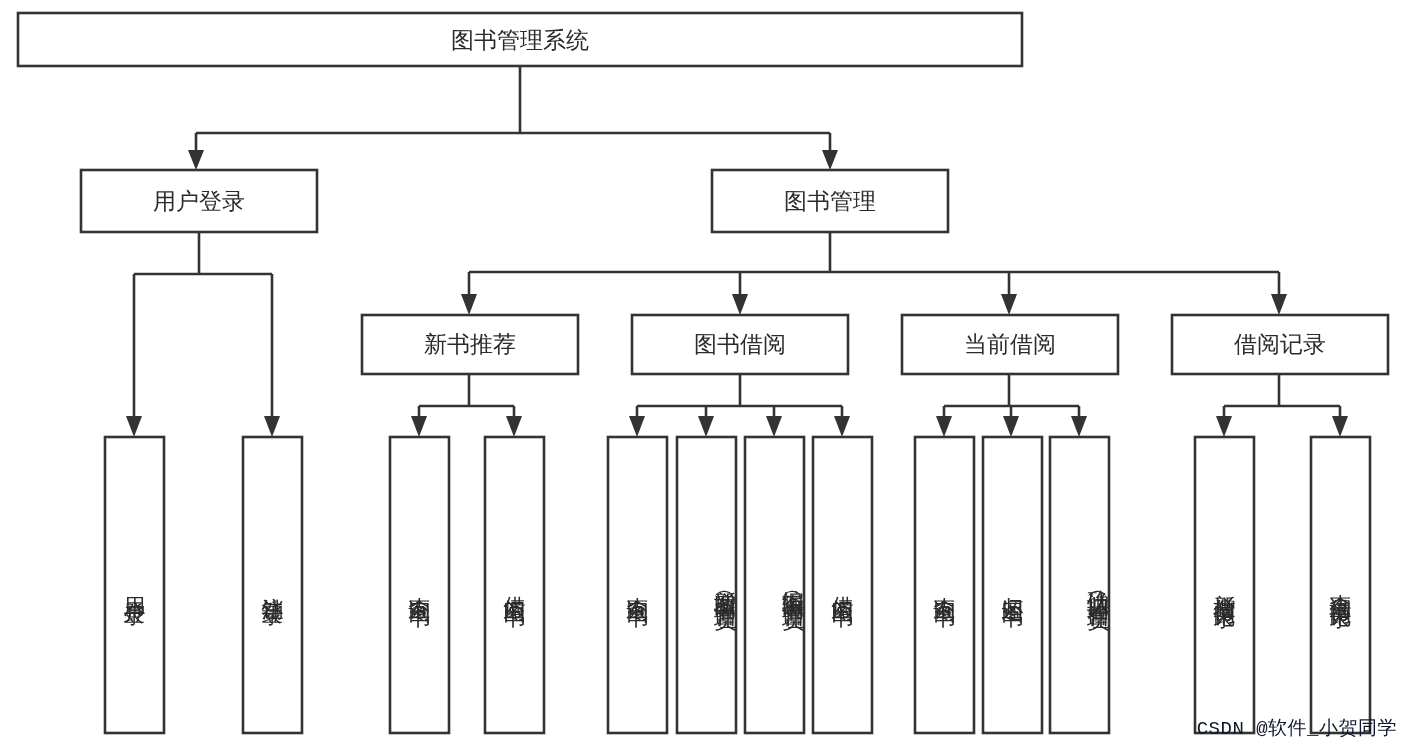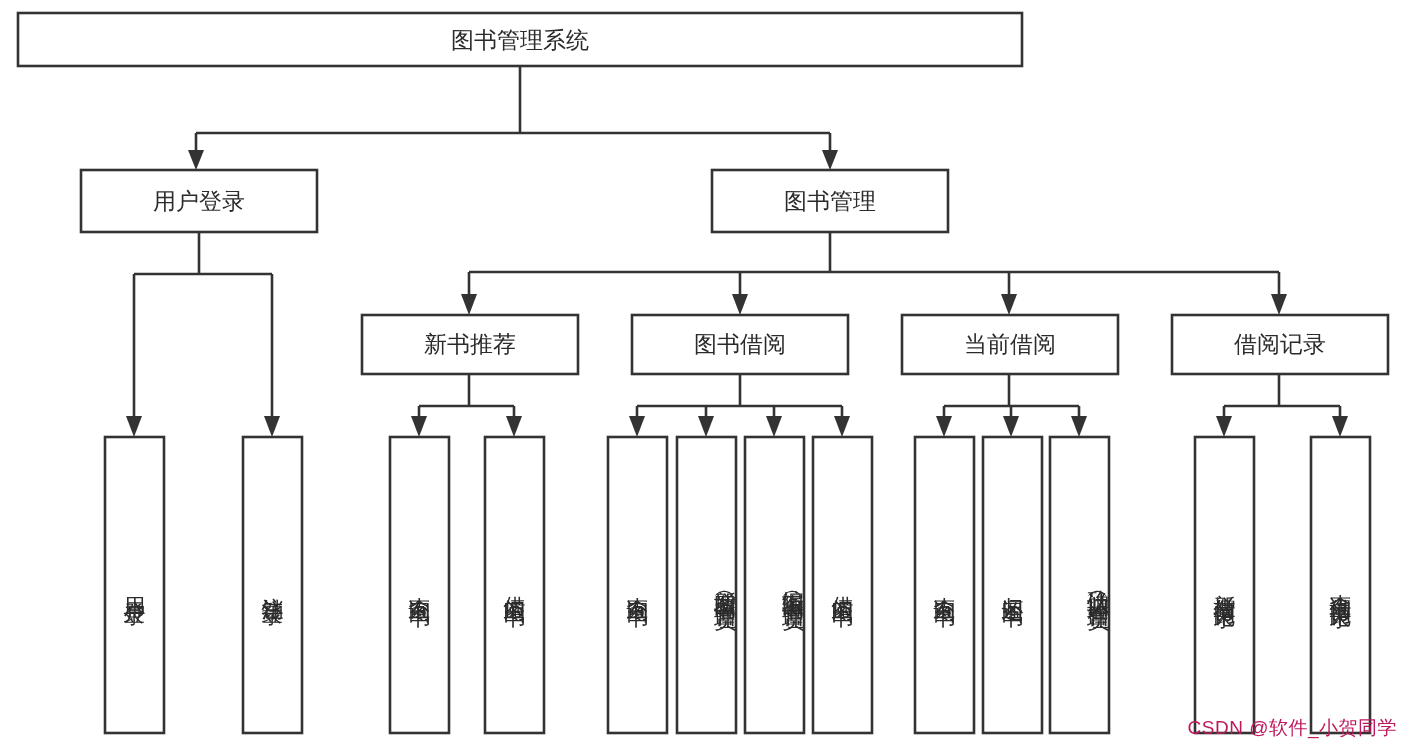--- a/index.html
+++ b/index.html
@@ -61,23 +61,23 @@
     letter-spacing: 3px;
     color: #2b2b2b;
     white-space: nowrap;
     text-align: center;
     pointer-events: none;
   }
   .watermark {
     position: absolute;
     right: 8px;
     bottom: 6px;
-    font-family: Liberation Sans, sans-serif;
+    font-family: Liberation Mono, monospace;
     font-size: 19px;
-    color: #be185d;
+    color: #0f172a;
     white-space: nowrap;
     letter-spacing: 0.5px;
   }
 </style>
 </head>
 <body>
 
 <div id="diagram-root">
 
   <svg class="diagram-canvas" viewBox="0 0 1405 747">

